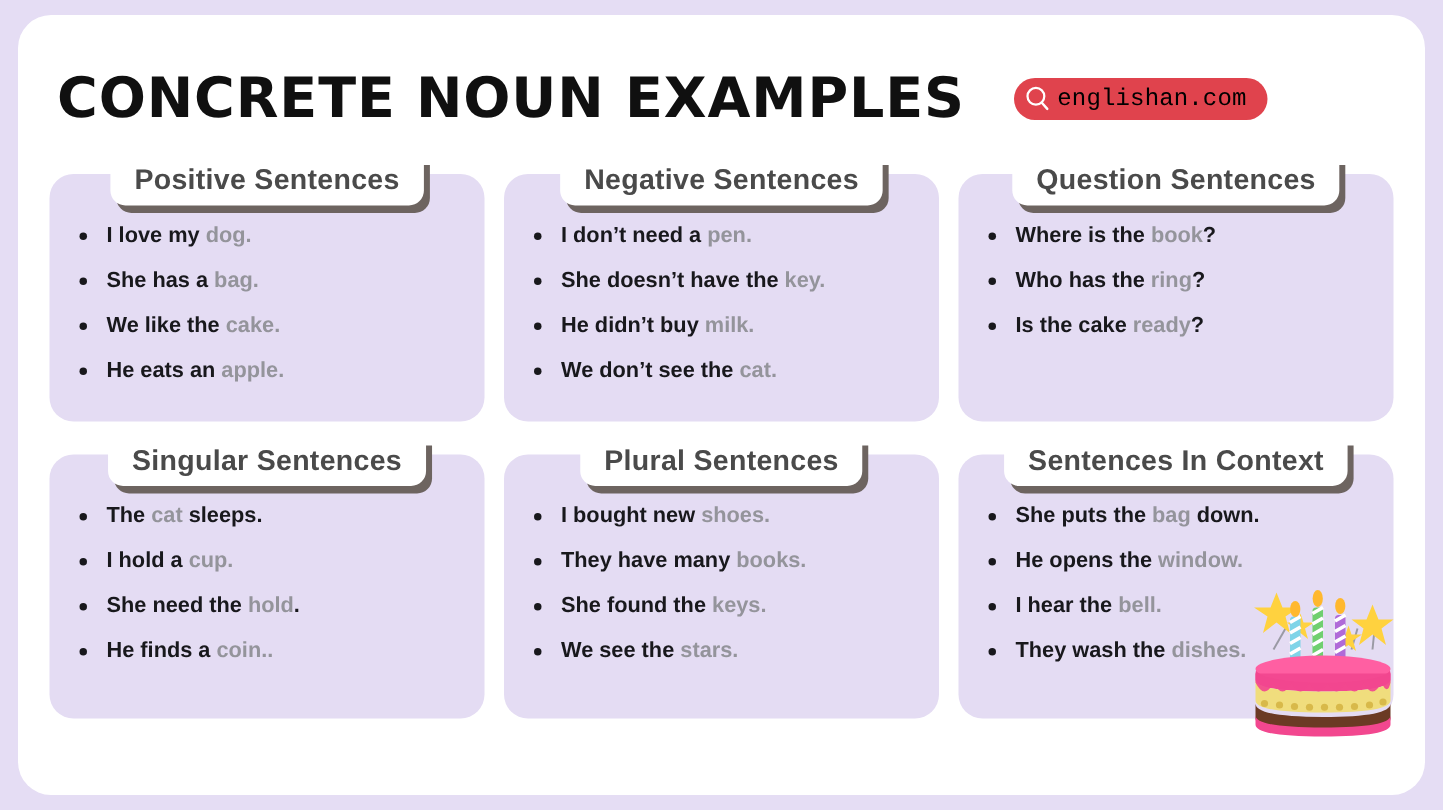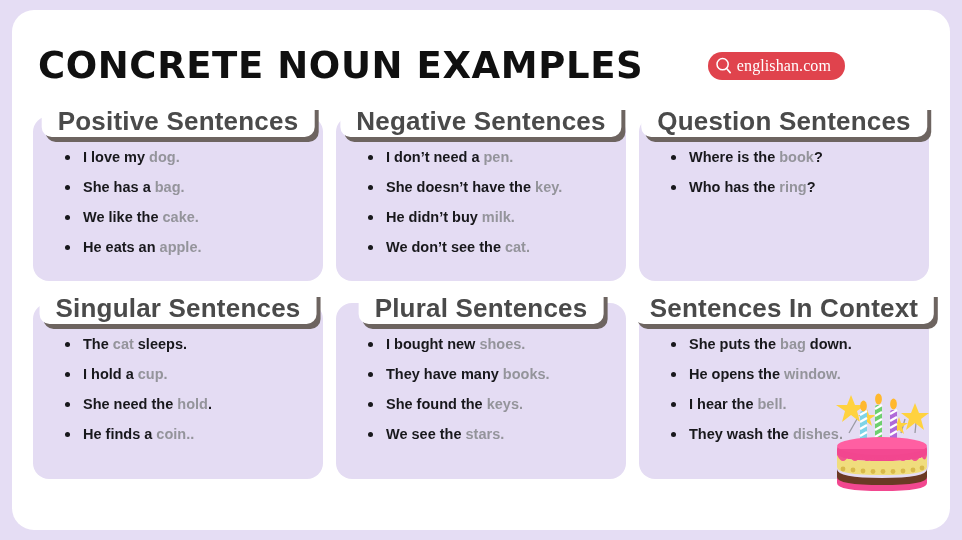--- a/index.html
+++ b/index.html
@@ -55,23 +55,23 @@
     display: flex;
     align-items: center;
     gap: 3px;
   }
   .brand-icon {
     width: 20px;
     height: 20px;
     display: block;
   }
   .brand-text {
-    color: #ffffff;
+    color: #000000;
     font-size: 16px;
-    font-family: Liberation Serif, serif;
+    font-family: Liberation Mono, monospace;
     letter-spacing: 0.1px;
     line-height: 1;
   }
 
   
   .grid {
     position: absolute;
     left: 21px;
     top: 106px;
     width: 896px;
@@ -106,32 +106,32 @@
     background: #ffffff;
     border-radius: 0 0 10px 10px;
     padding: 0 16px;
     display: flex;
     align-items: center;
     justify-content: center;
     box-shadow: 4px 5px 0 0 #6d6460;
     white-space: nowrap;
   }
   .tab-label {
-    font-size: 26px;
+    font-size: 19px;
     font-weight: 600;
     color: #4a4a4a;
     font-family: "Liberation Sans", sans-serif;
     letter-spacing: 0.2px;
     text-align: center;
   }
 
   ul.sent-list {
     list-style: none;
     margin: 0;
-    padding: 0 10px 0 46px;
+    padding: 0 10px 0 34px;
   }
   ul.sent-list li {
     position: relative;
     font-size: 14.5px;
     font-weight: 700;
     color: #18181c;
     line-height: 1.1;
     padding: 0 0 0 4px;
     margin: 0 0 14px 0;
     font-family: "Liberation Sans", sans-serif;
@@ -211,20 +211,21 @@
       </div>
       <div class="card">
         <div class="tab-wrap">
           <div class="tab">
             <span class="tab-label">Question  Sentences</span>
           </div>
         </div>
         <ul class="sent-list">
           <li><span>Where is the </span><span class="hl">book</span><span>?</span></li>
           <li><span> Who has the </span><span class="hl">ring</span><span>?</span></li>
+          <li><span> Is the cake </span><span class="hl">ready</span><span>?</span></li>
         </ul>
       </div>
       <div class="card tall">
         <div class="tab-wrap">
           <div class="tab">
             <span class="tab-label">Singular Sentences</span>
           </div>
         </div>
         <ul class="sent-list">
           <li><span>The </span><span class="hl">cat</span><span> sleeps.</span></li>

